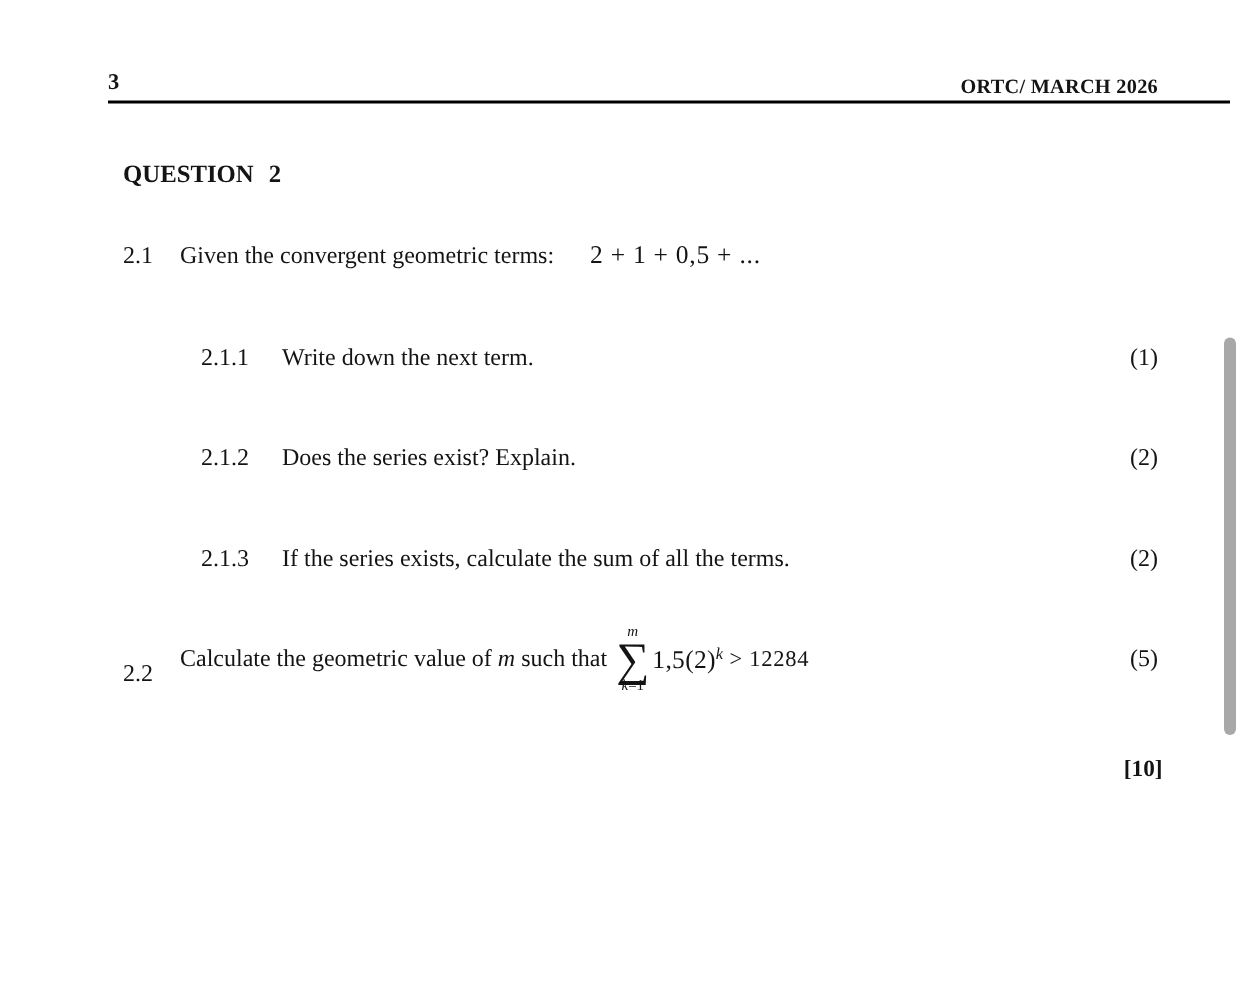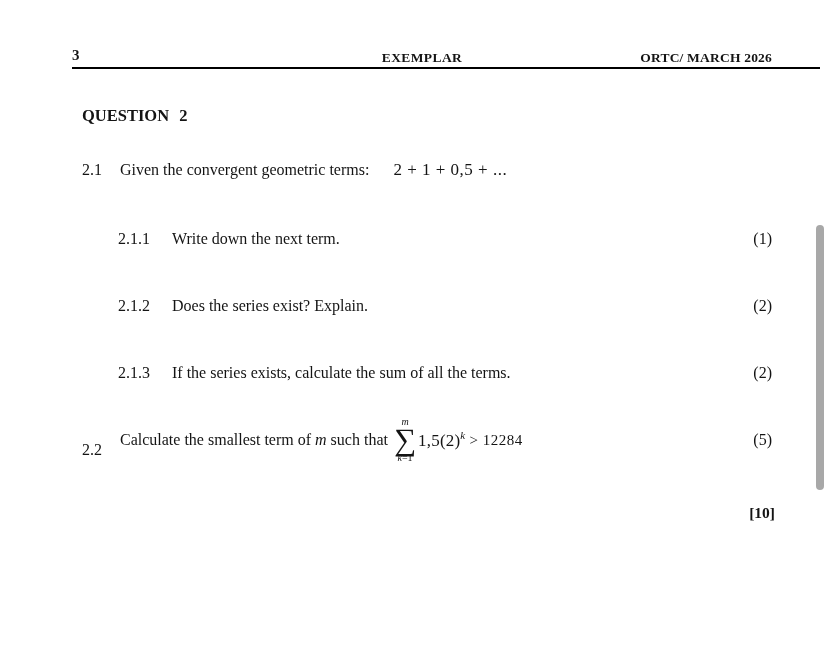--- a/index.html
+++ b/index.html
@@ -75,21 +75,21 @@
     letter-spacing: 0.5px;
   }
   .sub-row {
     position: absolute;
     left: 118px;
     right: 56px;
     font-size: 16px;
     display: flex;
     align-items: baseline;
   }
-  .sub-row .q-num { width: 54px; flex: none; }
+  .sub-row .q-num { width: 54px; flex: none; margin-left: 16px; }
   .sub-row .q-text { flex: 1; }
   .sub-row .q-marks { flex: none; }
   .row-211 { top: 230px; }
   .row-212 { top: 297px; }
   .row-213 { top: 364px; }
   
   .row-22 {
     position: absolute;
     left: 82px;
     right: 56px;
@@ -157,21 +157,20 @@
     background: #a8a8a8;
     border-radius: 4px;
   }
 </style>
 </head>
 <body>
 
 <div class="page">
 
   <span class="page-number">3</span>
-  <span class="header-center">EXEMPLAR</span>
   <span class="header-right">ORTC/ MARCH 2026</span>
   <div class="header-rule"></div>
 
   <div class="question-title">QUESTION 2</div>
 
   <div class="intro-row">
     <span class="q-num">2.1</span>
     <span class="q-text">Given the convergent geometric terms:</span>
     <span class="math-series">2 + 1 + 0,5 + ...</span>
   </div>
@@ -189,21 +188,21 @@
   </div>
 
   <div class="sub-row row-213">
     <span class="q-num">2.1.3</span>
     <span class="q-text">If the series exists, calculate the sum of all the terms.</span>
     <span class="q-marks">(2)</span>
   </div>
 
   <div class="row-22">
     <span class="q-num">2.2</span>
-    <span class="q-text-inline"><span>Calculate the smallest term of </span><span class="var-italic">m</span><span> such that</span></span>
+    <span class="q-text-inline"><span>Calculate the geometric value of </span><span class="var-italic">m</span><span> such that</span></span>
     <span class="sum-block">
       <span class="sum-upper">m</span>
       <span class="sum-sigma">∑</span>
       <span class="sum-lower"><span class="lower-var">k</span><span>=1</span></span>
     </span>
     <span class="sum-expr"><span>1,5(2)</span><sup>k</sup></span>
     <span class="inequality">&gt; 12284</span>
     <span class="q-marks">(5)</span>
   </div>
 

